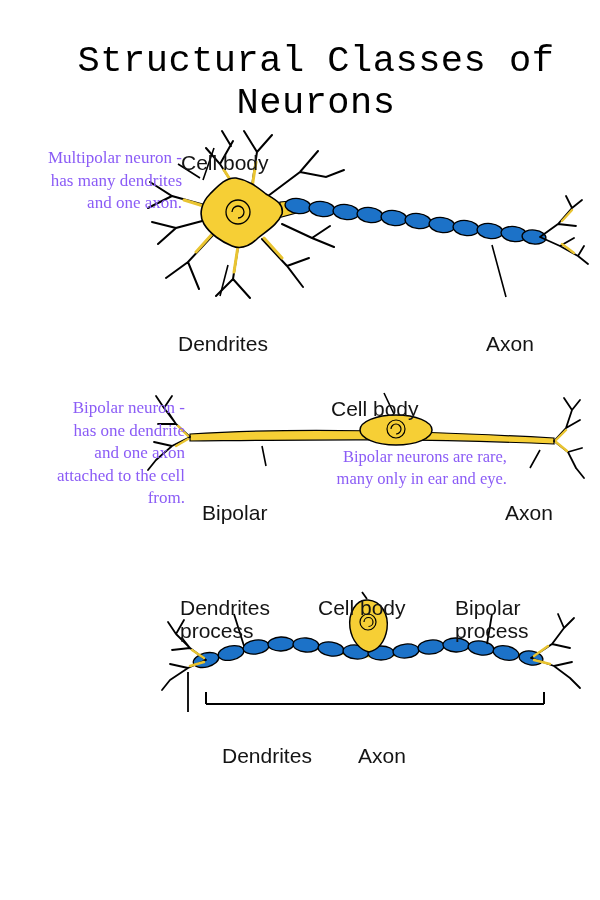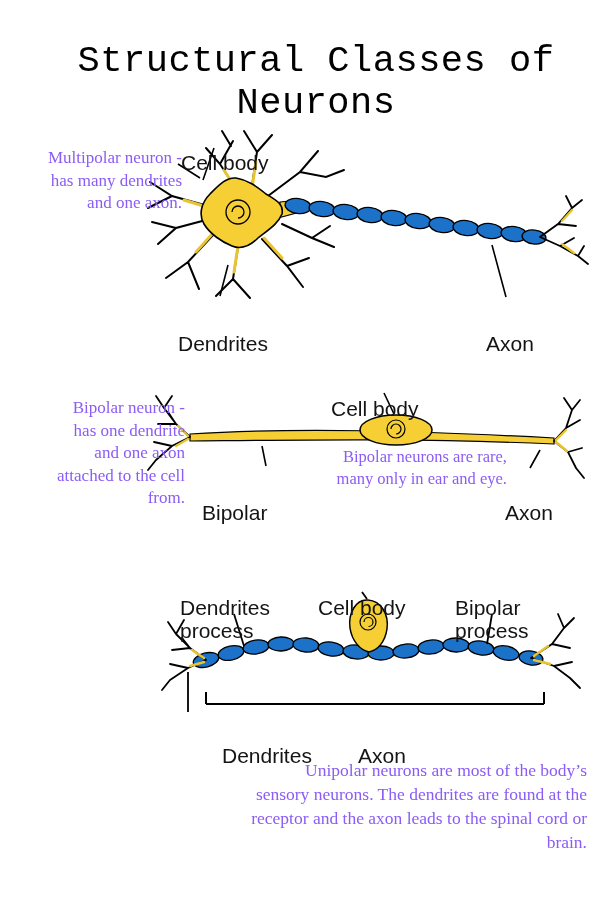--- a/index.html
+++ b/index.html
@@ -196,18 +196,14 @@
     </g>
   </svg>
 
   <div class="label" style="left:180px;top:565px">Dendrites
 process</div>
   <div class="label" style="left:318px;top:565px">Cell body</div>
   <div class="label" style="left:455px;top:565px">Bipolar
 process</div>
   <div class="label" style="left:222px;top:713px">Dendrites</div>
   <div class="label" style="left:358px;top:713px">Axon</div>
-  <div class="note big" style="left:185px;top:758px;width:402px">Unipolar neurons are most of the body’s
-sensory neurons.  The dendrites are found at the
-receptor and the axon leads to the spinal cord or
-brain.</div>
 
 </div>
 
 </body></html>

